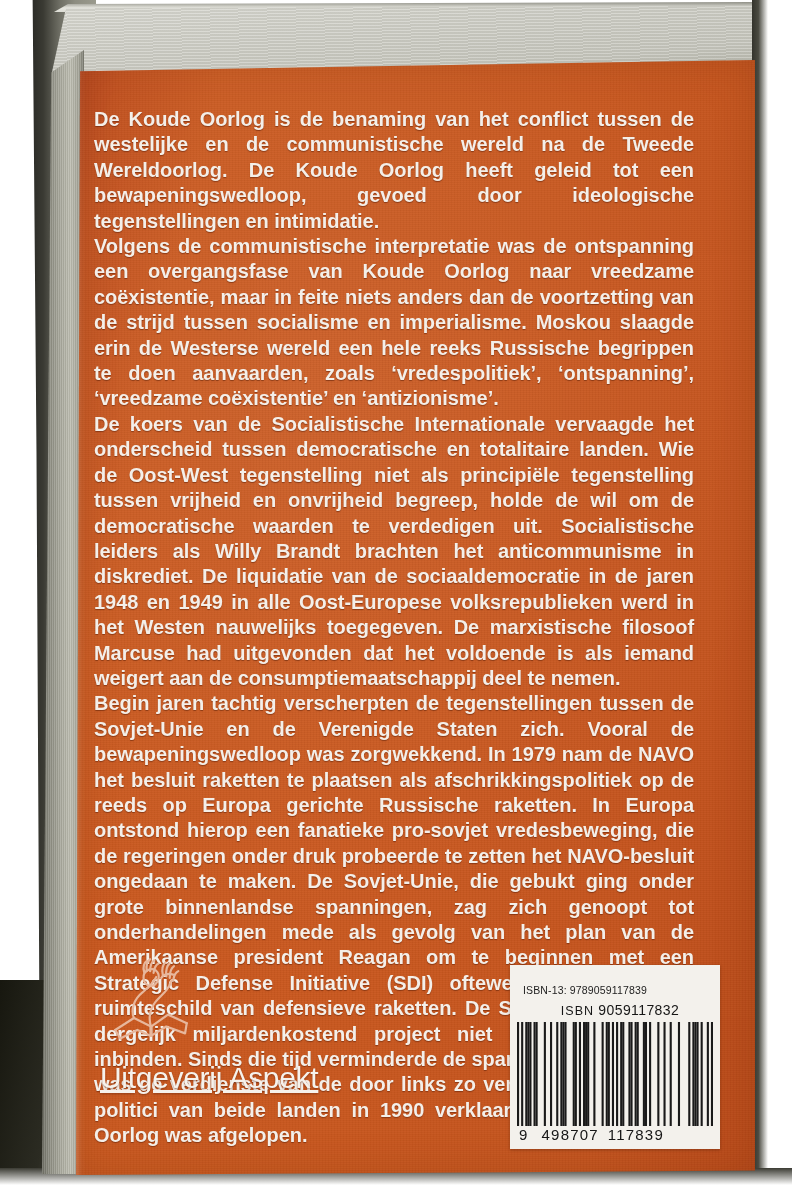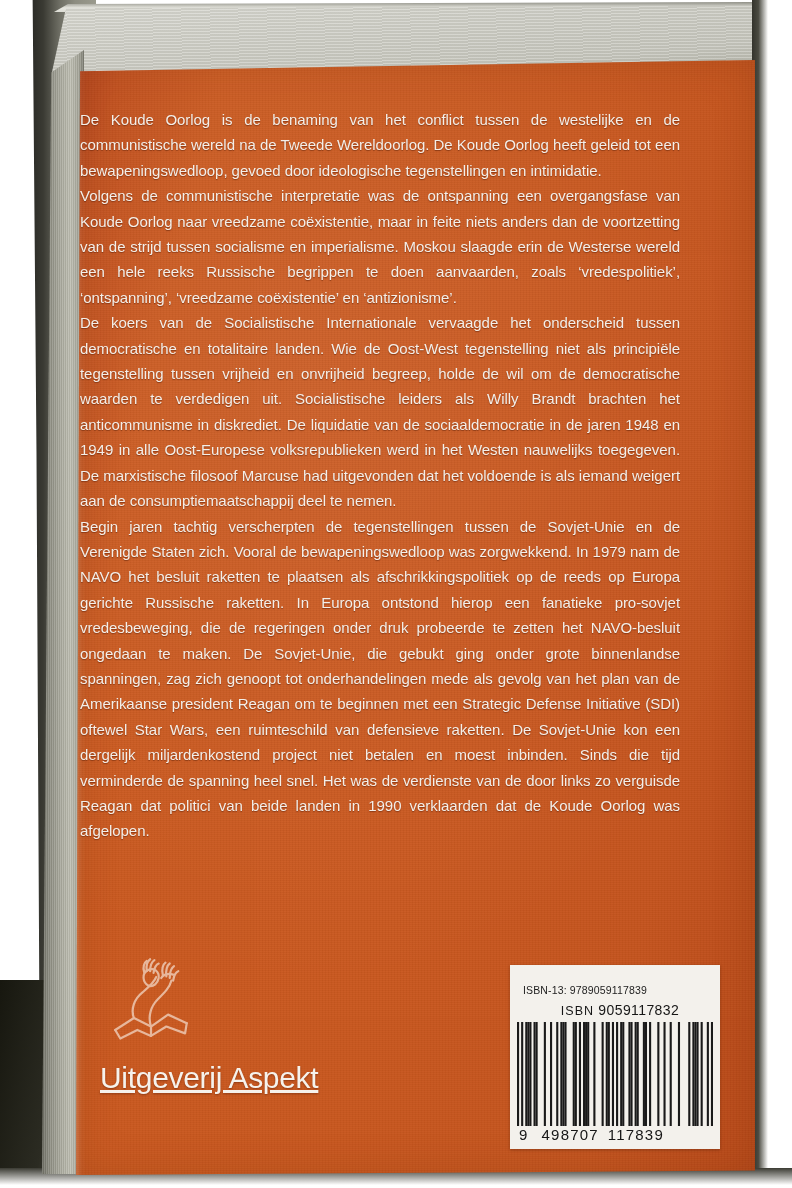--- a/index.html
+++ b/index.html
@@ -147,28 +147,28 @@
     left: 0;
     top: 0;
     width: 10px;
     height: 100%;
     background: linear-gradient(90deg, rgba(255,255,255,0.16) 0%, rgba(255,255,255,0.03) 55%, rgba(0,0,0,0) 100%);
   }
 
   
   .blurb {
     position: absolute;
-    left: 4px;
+    left: 18px;
     top: 47px;
     width: 600px;
     color: #f4efe9;
     font-family: "Liberation Sans", sans-serif;
-    font-size: 15px;
+    font-size: 20px;
     line-height: 25.4px;
-    font-weight: 400;
+    font-weight: 700;
     letter-spacing: -0.05px;
     text-shadow: 0 1px 1px rgba(90,30,8,0.55);
   }
   .blurb p {
     margin: 0;
     text-align: justify;
     text-justify: inter-word;
   }
   .blurb p:last-child { text-align: justify; }
 

